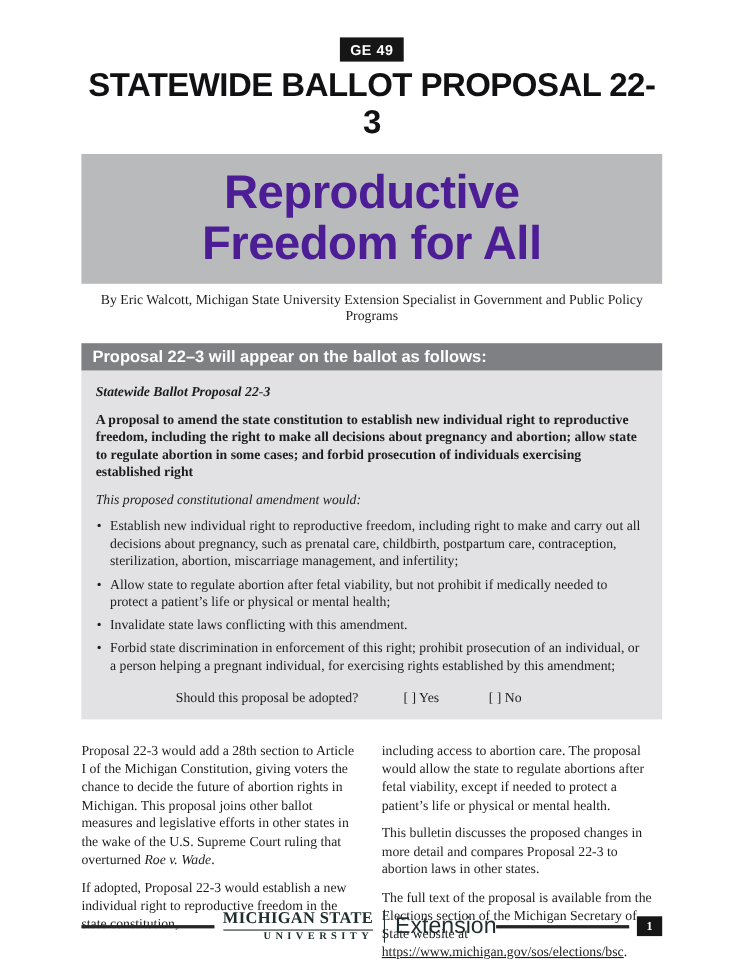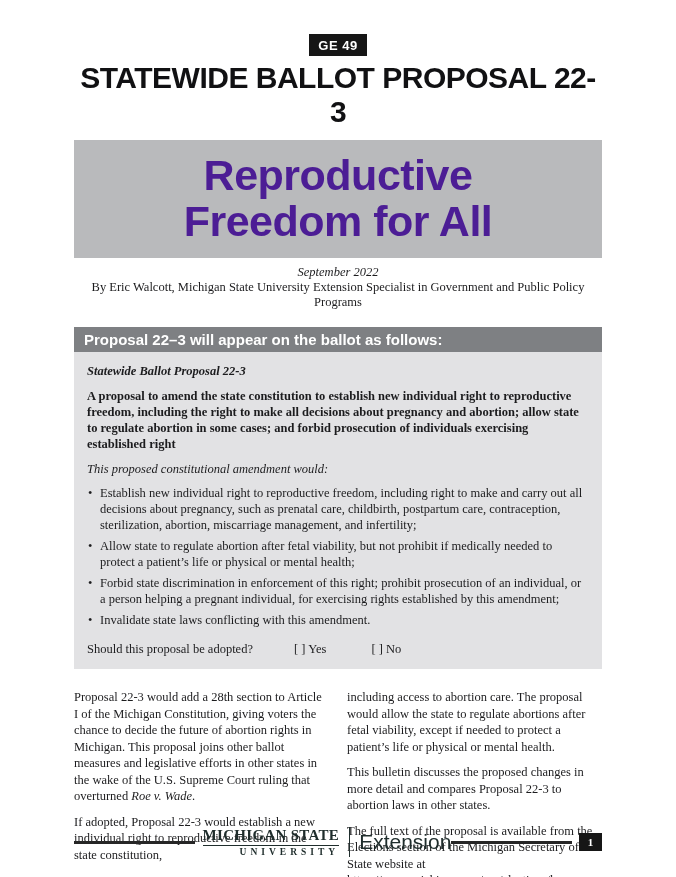--- a/index.html
+++ b/index.html
@@ -79,21 +79,21 @@
   .ballot-intro{font-style:italic;margin-top:9px;}
   ul.ballot-bullets{margin-top:8px;list-style:none;}
   ul.ballot-bullets li{
     padding-left:13px;position:relative;
     margin-top:5px;
   }
   ul.ballot-bullets li::before{
     content:"\2022";
     position:absolute;left:1px;top:0;
   }
-  .ballot-question{margin-top:13px;}
+  .ballot-question{margin-top:13px;text-align:center;}
   .ballot-question .q{margin-right:38px;}
   .ballot-question .opt{margin-right:42px;}
 
   
   .about{margin-top:20px;display:flex;gap:18px;}
   .about .col{flex:1;font-size:12.5px;line-height:16.5px;}
   .about-heading{
     font-family:"Liberation Sans", sans-serif;
     font-weight:bold;font-size:17px;
     color:#111113;
@@ -145,35 +145,34 @@
       <span class="doc-badge">GE 49</span>
       <div class="doc-title">STATEWIDE BALLOT PROPOSAL 22-3</div>
     </div>
 
     <div class="banner">
       <div class="banner-line">Reproductive</div>
       <div class="banner-line">Freedom for All</div>
     </div>
 
     <div class="meta">
-      <div class="date">September 2022</div>
       <div>By Eric Walcott, Michigan State University Extension Specialist in Government and Public Policy Programs</div>
     </div>
 
     <div class="ballot">
       <div class="ballot-bar">Proposal 22–3 will appear on the ballot as follows:</div>
       <div class="ballot-box">
         <div class="ballot-subtitle">Statewide Ballot Proposal 22-3</div>
         <div class="ballot-summary">A proposal to amend the state constitution to establish new individual right to reproductive freedom, including the right to make all decisions about pregnancy and abortion; allow state to regulate abortion in some cases; and forbid prosecution of individuals exercising established right</div>
         <div class="ballot-intro">This proposed constitutional amendment would:</div>
         <ul class="ballot-bullets">
           <li>Establish new individual right to reproductive freedom, including right to make and carry out all decisions about pregnancy, such as prenatal care, childbirth, postpartum care, contraception, sterilization, abortion, miscarriage management, and infertility;</li>
           <li>Allow state to regulate abortion after fetal viability, but not prohibit if medically needed to protect a patient’s life or physical or mental health;</li>
+          <li>Invalidate state laws conflicting with this amendment.</li>
           <li>Forbid state discrimination in enforcement of this right; prohibit prosecution of an individual, or a person helping a pregnant individual, for exercising rights established by this amendment;</li>
-          <li>Invalidate state laws conflicting with this amendment.</li>
         </ul>
         <div class="ballot-question">
           <span class="q">Should this proposal be adopted?</span>
           <span class="opt">[ ] Yes</span>
           <span class="opt">[ ] No</span>
         </div>
       </div>
     </div>
 
     <div class="about">

